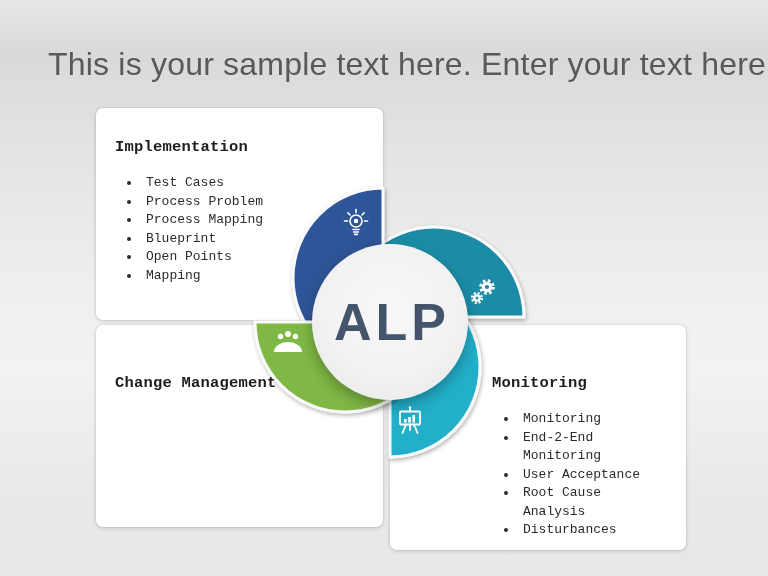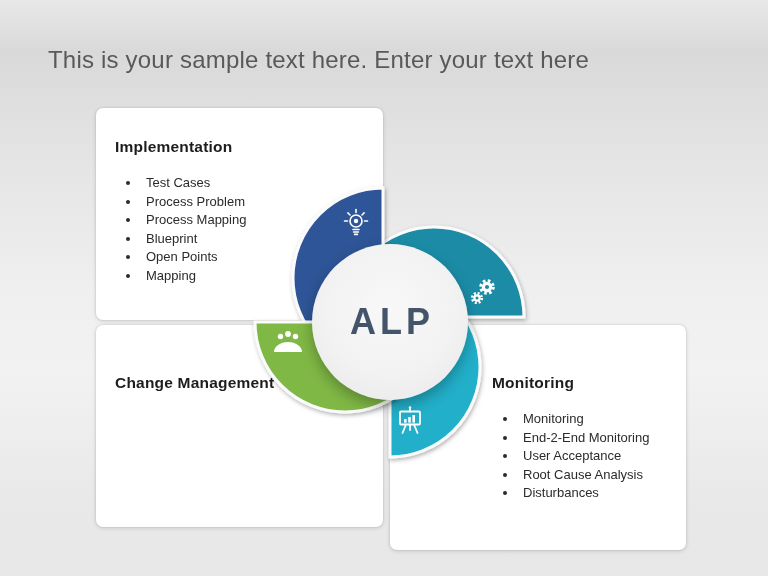--- a/index.html
+++ b/index.html
@@ -2,26 +2,27 @@
 <html><head>
 <meta charset="utf-8">
 <style>
   html,body{margin:0;padding:0;}
   .slide{
     position:relative;width:768px;height:576px;overflow:hidden;
     font-family:"Liberation Sans", sans-serif;
     background:linear-gradient(180deg,#e8e8e8 0%,#d9d9d9 9%,#e3e3e3 25%,#efefef 50%,#f2f2f2 64%,#e9e9e9 86%,#e7e7e7 100%);
   }
   .title{
-    position:absolute;left:48px;top:46px;font-size:24px;color:#595959;letter-spacing:.2px;
+    position:absolute;left:48px;top:46px;font-size:32px;color:#595959;letter-spacing:.2px;
   }
   .card{
     position:absolute;background:#ffffff;border-radius:7px;
     box-shadow:0 1px 4px rgba(0,0,0,.16), 0 0 0 1px rgba(0,0,0,.03);
     box-sizing:border-box;
+    font-family:Liberation Mono, monospace;
   }
   .card.tl{left:96px;top:108px;width:287px;height:212px;padding:30px 8px 0 19px;}
   .card.tr{left:390px;top:108px;width:296px;height:212px;padding:30px 8px 0 102px;}
   .card.bl{left:96px;top:325px;width:287px;height:202px;padding:49px 8px 14px 19px;}
   .card.br{left:390px;top:325px;width:296px;height:225px;padding:49px 8px 12px 102px;}
   .card h3{
     margin:0 0 18px 0;font-size:15.5px;font-weight:700;color:#1d1d1d;letter-spacing:.2px;
   }
   .card ul{
     margin:8px;padding:0 0 0 18px;list-style:disc outside;
@@ -32,21 +33,21 @@
   .pinwheel{
     position:absolute;left:0;top:0;width:768px;height:576px;pointer-events:none;
   }
   .center-circle{
     position:absolute;left:312px;top:244px;width:156px;height:156px;border-radius:50%;
     background:radial-gradient(circle at 50% 42%, #f8f8f8 0%, #f2f2f2 55%, #e9e9e9 90%, #e2e2e2 100%);
     box-shadow:0 6px 14px rgba(0,0,0,.28);
     display:flex;align-items:center;justify-content:center;
   }
   .center-circle span{
-    font-size:36px;font-weight:700;color:#44546A;letter-spacing:4px;margin-left:4px;
+    font-size:52px;font-weight:700;color:#44546A;letter-spacing:4px;margin-left:4px;
   }
   .icon{position:absolute;pointer-events:none;}
   .icon.bulb{left:340px;top:208px;}
   .icon.gears{left:465px;top:276px;}
   .icon.people{left:270px;top:326px;}
   .icon.board{left:393px;top:404px;}
 </style>
 </head>
 <body>
 

